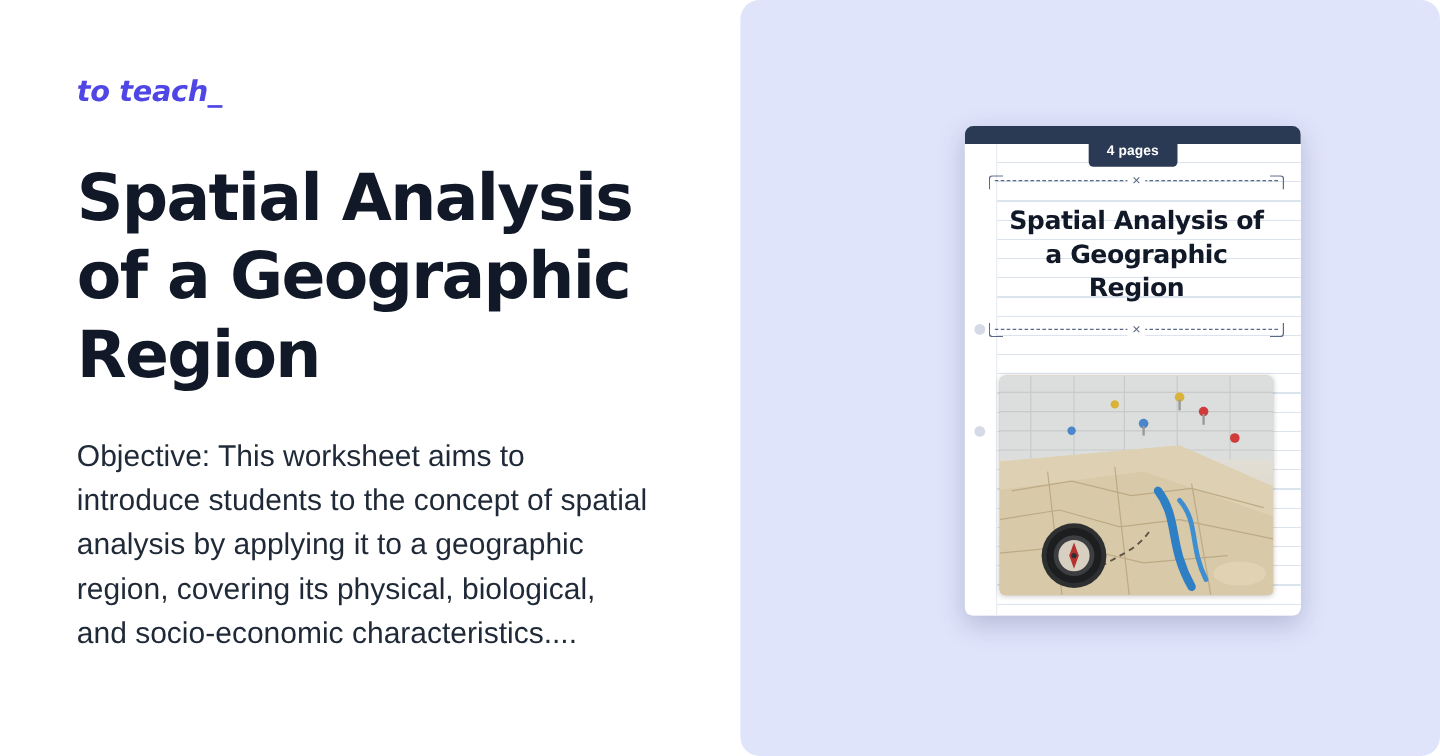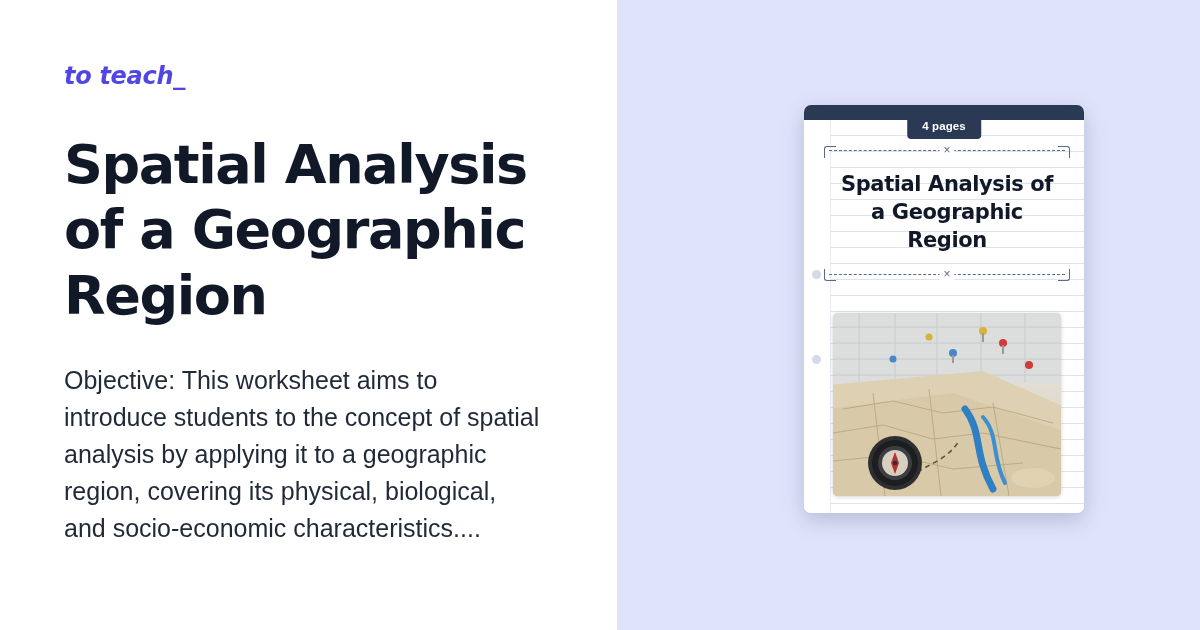--- a/index.html
+++ b/index.html
@@ -52,20 +52,21 @@
     color: #1f2937;
     margin: 34px 0 0 0;
     max-width: 480px;
   }
   
   .right-panel {
     position: relative;
     width: 583px;
     height: 630px;
     background: #e0e4fb;
+    border-radius: 16px;
   }
   .paper {
     position: absolute;
     left: 187px;
     top: 105px;
     width: 280px;
     height: 408px;
     background: #ffffff;
     border-radius: 7px;
     box-shadow: 0 7px 22px rgba(30, 41, 89, 0.22);

